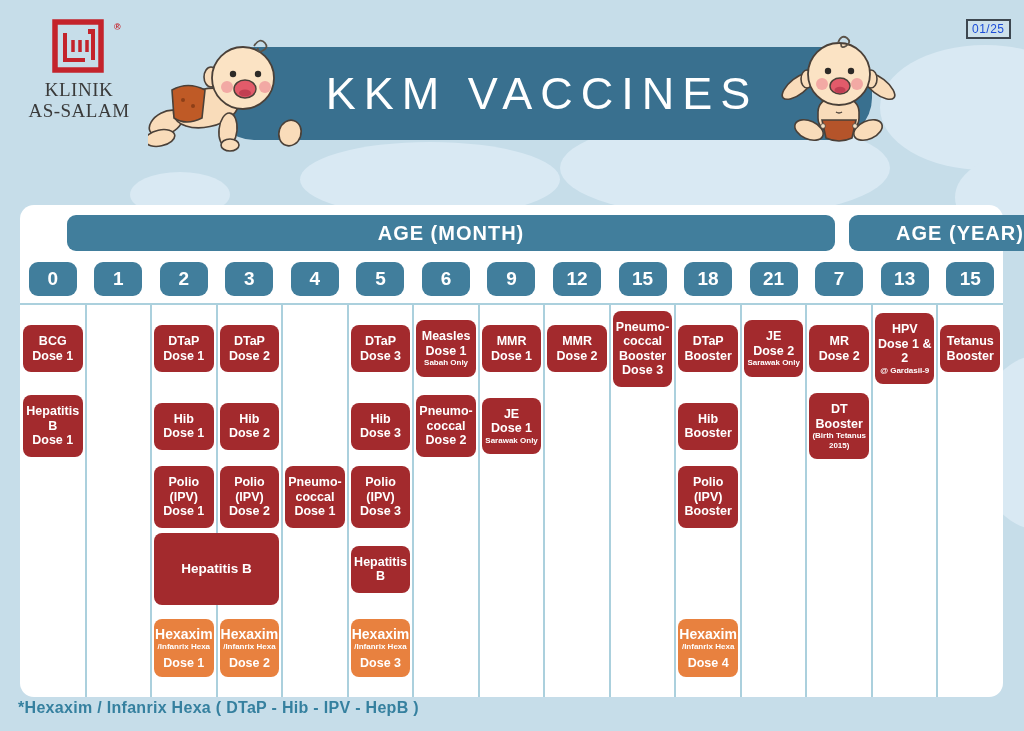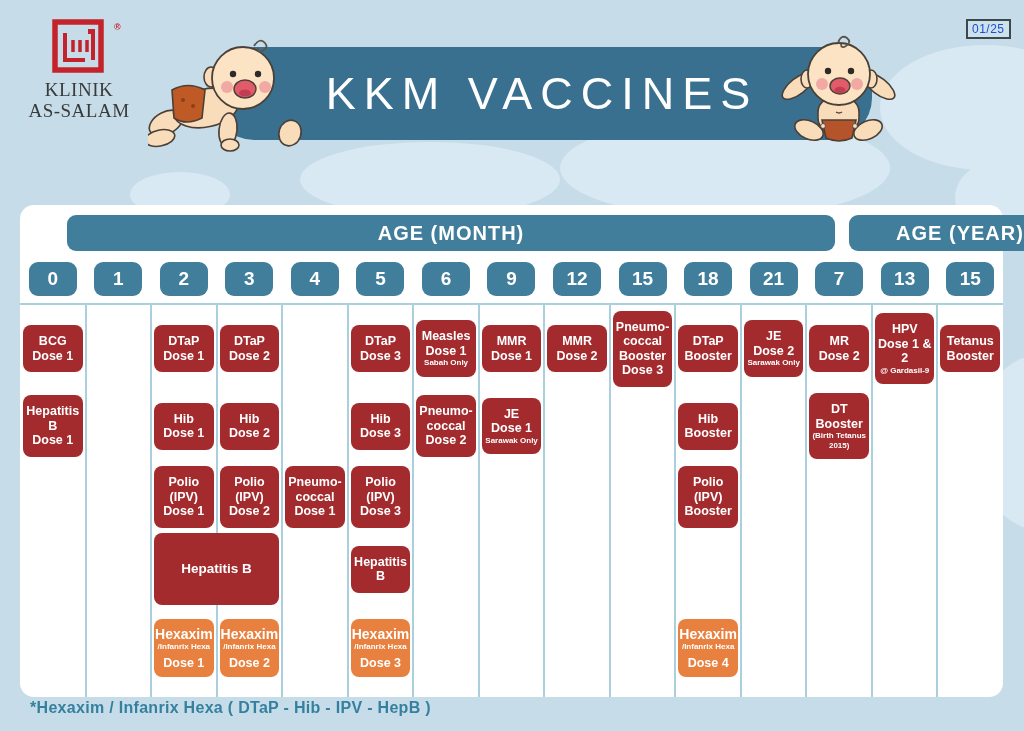--- a/index.html
+++ b/index.html
@@ -46,21 +46,21 @@
         grid-template-columns:repeat(15,1fr);grid-template-rows:87px 68px 74px 70px 88px;}
 
   .card{align-self:center;margin:0 3px;border-radius:8px;background:#a32a2d;color:#fff;
         text-align:center;font-weight:700;font-size:12.5px;line-height:1.16;padding:9px 1px;}
   .card.orange{background:#e8813f;padding:7px 1px;}
   .card.wide{padding:28px 1px;font-size:13.5px;}
   .line.small{font-size:8px;line-height:1.15;}
   .line.gap{margin-top:5px;}
   .card.orange .line:first-child{font-size:14px;}
 
-  .footnote{position:absolute;left:30px;top:699px;color:#35809f;font-size:16px;font-weight:700;letter-spacing:0.3px;}
+  .footnote{position:absolute;left:18px;top:699px;color:#35809f;font-size:16px;font-weight:700;letter-spacing:0.3px;}
 </style>
 </head>
 <body>
 
 <div class="cloud" style="left:130px;top:172px;width:100px;height:45px;"></div>
 <div class="cloud" style="left:300px;top:142px;width:260px;height:75px;"></div>
 <div class="cloud" style="left:560px;top:118px;width:330px;height:100px;"></div>
 <div class="cloud" style="left:880px;top:45px;width:210px;height:125px;"></div>
 <div class="cloud" style="left:955px;top:150px;width:160px;height:95px;"></div>
 <div class="cloud" style="left:975px;top:355px;width:130px;height:175px;"></div>

